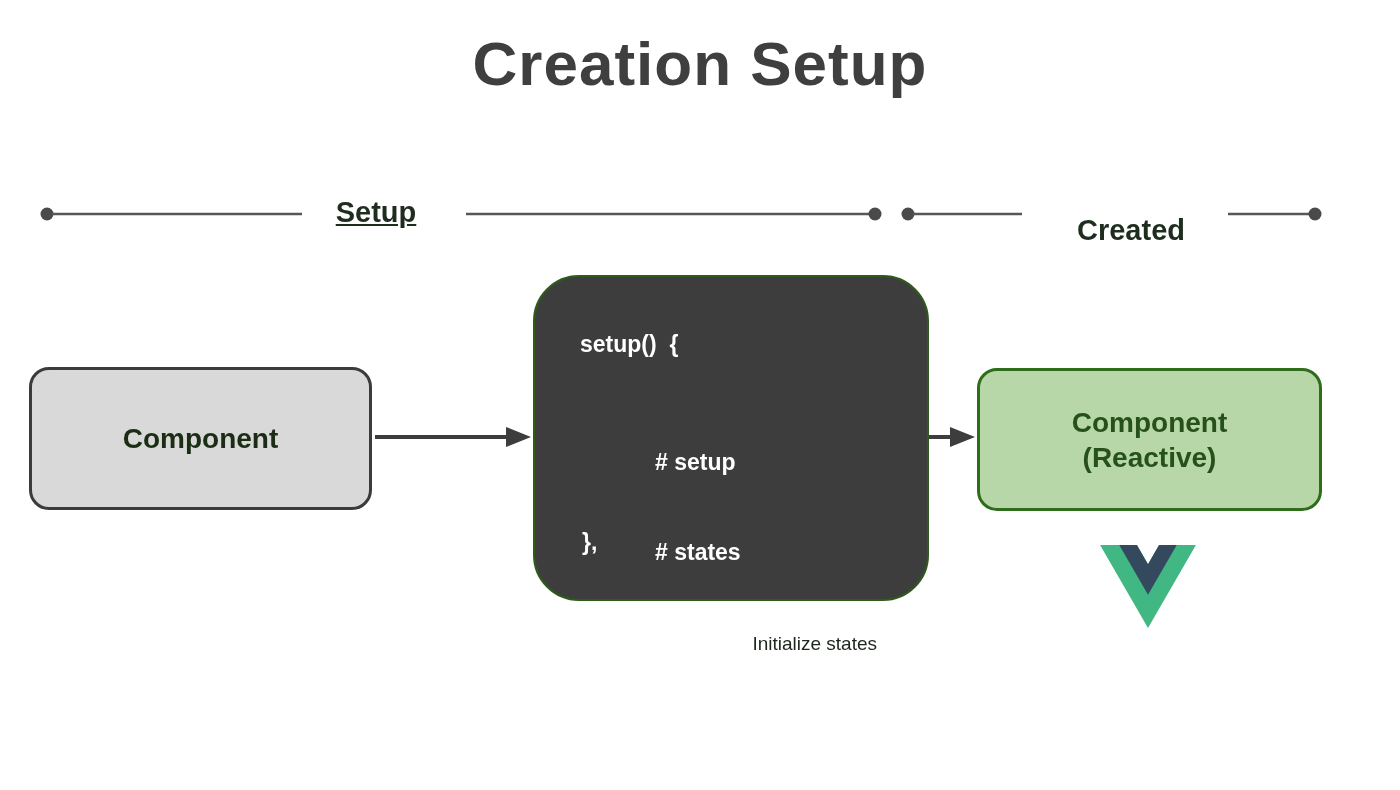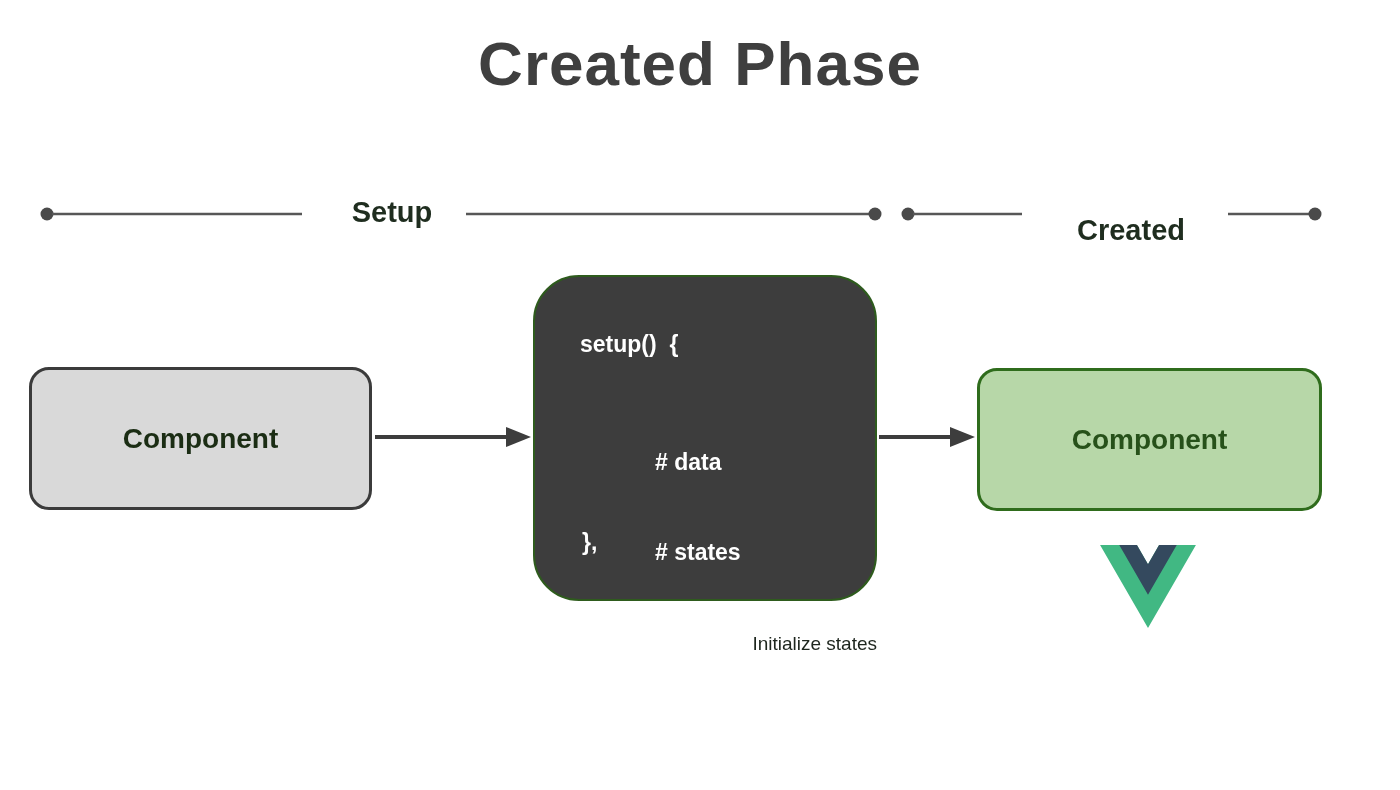--- a/index.html
+++ b/index.html
@@ -14,37 +14,37 @@
     color: #3F3F3F; letter-spacing: 1px;
   }
 
   svg.connectors { position: absolute; left: 0; top: 0; width: 1400px; height: 790px; pointer-events: none; }
 
   .phase-label {
     position: absolute; top: 196px; font-size: 29px; font-weight: bold;
     color: #1F2D1F; text-align: center; transform: translateX(-50%);
     white-space: nowrap;
   }
-  .phase-label.setup { left: 392px; }
+  .phase-label.setup { left: 376px; text-decoration: underline; }
   .phase-label.created { left: 1131px; margin-top: 18px; }
 
   .node-box {
     position: absolute; display: flex; align-items: center; justify-content: center;
   }
 
   .component-box {
     left: 29px; top: 367px; width: 343px; height: 143px;
     background: #D9D9D9; border: 3px solid #3B3B3B; border-radius: 20px;
   }
   .component-box .label {
     font-size: 28px; font-weight: bold; color: #1B2D14;
   }
 
   .code-box {
-    left: 533px; top: 275px; width: 344px; height: 326px;
+    left: 533px; top: 275px; width: 396px; height: 326px;
     background: #3D3D3D; border: 2px solid #2E5B1D; border-radius: 46px;
     display: block;
   }
   .code-box .code-open {
     position: absolute; left: 45px; top: 54px;
     font-size: 23px; font-weight: bold; color: #FFFFFF; white-space: pre;
   }
   .code-box .code-indent {
     position: absolute; left: 120px; top: 110px;
     font-size: 23px; font-weight: bold; color: #FFFFFF; line-height: 30px;
@@ -70,21 +70,21 @@
     text-align: right; font-size: 19px; font-weight: normal; color: #1E261E;
   }
 
   .vue-logo { position: absolute; left: 1100px; top: 545px; width: 96px; height: 83px; }
 </style>
 </head>
 <body>
 
 <div class="stage">
 
-  <div class="page-title">Created Phase</div>
+  <div class="page-title">Creation Setup</div>
 
   <svg class="connectors" viewBox="0 0 1400 790">
 
     <circle cx="47" cy="214" r="6.5" fill="#4A4A4A"></circle>
     <line x1="52" y1="214" x2="302" y2="214" stroke="#575757" stroke-width="2.5"></line>
     <line x1="466" y1="214" x2="870" y2="214" stroke="#575757" stroke-width="2.5"></line>
     <circle cx="875" cy="214" r="6.5" fill="#4A4A4A"></circle>
 
     <circle cx="908" cy="214" r="6.5" fill="#4A4A4A"></circle>
     <line x1="913" y1="214" x2="1022" y2="214" stroke="#575757" stroke-width="2.5"></line>
@@ -101,30 +101,31 @@
   <div class="phase-label setup">Setup</div>
   <div class="phase-label created">Created</div>
 
   <div class="node-box component-box">
     <span class="label">Component</span>
   </div>
 
   <div class="node-box code-box">
     <span class="code-open">setup()  {</span>
     <div class="code-indent">
-      <div># data</div>
+      <div># setup</div>
       <div># states</div>
       <div># computed</div>
       <div># ...</div>
     </div>
     <span class="code-close">},</span>
   </div>
 
   <div class="node-box reactive-box">
     <span class="label">Component</span>
+    <span class="label">(Reactive)</span>
   </div>
 
   <svg class="vue-logo" viewBox="0 0 261.76 226.69">
     <path d="M161.096.001l-30.225 52.351L100.647.001H-.005l130.877 226.688L261.749.001z" fill="#41B883"></path>
     <path d="M161.096.001l-30.225 52.351L100.647.001H52.346l78.526 136.01L209.398.001z" fill="#34495E"></path>
   </svg>
 
   <div class="caption">Initialize states</div>
 
 </div>

